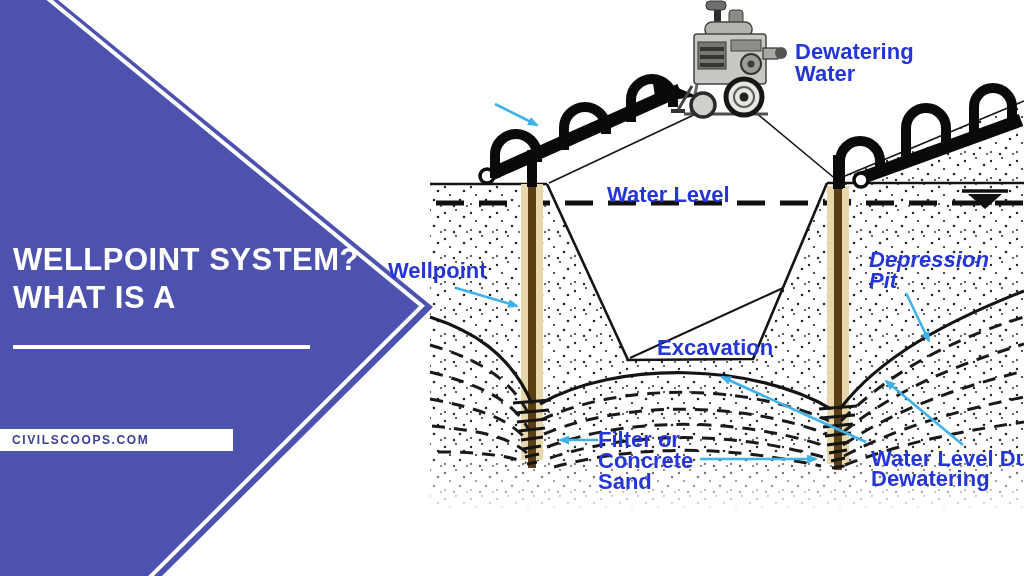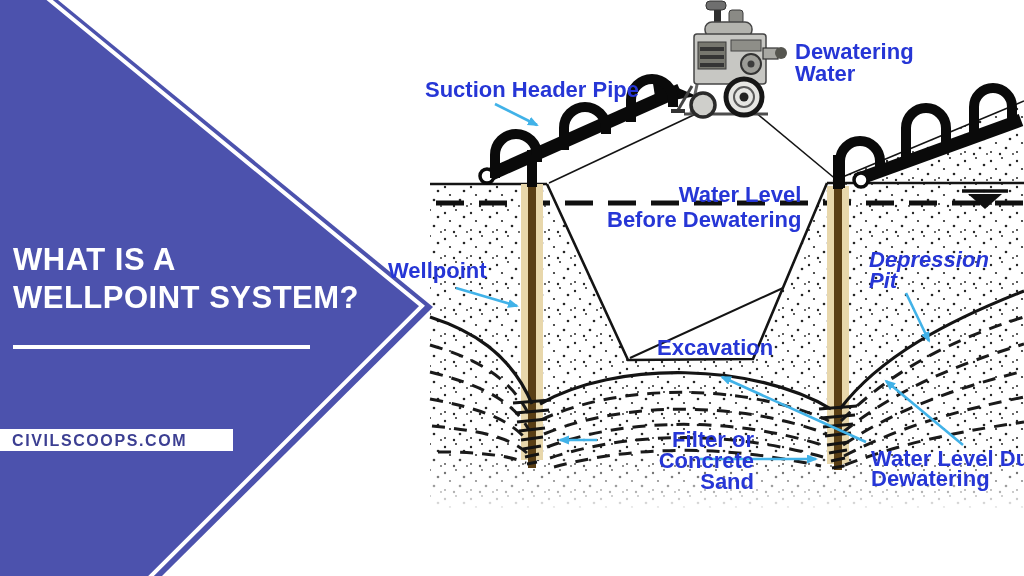--- a/index.html
+++ b/index.html
@@ -5,34 +5,34 @@
   html,body{margin:0;padding:0;background:#ffffff;}
   .canvas{position:relative;width:1024px;height:576px;background:#fff;overflow:hidden;
           font-family:"Liberation Sans",sans-serif;}
   svg.scene{position:absolute;left:0;top:0;width:1024px;height:576px;}
 
   
   .banner-title{position:absolute;left:13px;top:241px;width:410px;color:var(--banner-title,#fff);
     font-size:31px;font-weight:700;line-height:38px;letter-spacing:.5px;}
   .title-underline{position:absolute;left:13px;top:345px;width:297px;height:4px;background:#fff;}
   .website-badge{position:absolute;left:0;top:429px;width:233px;height:22px;background:#fff;}
-  .website-badge span{display:block;padding-left:12px;line-height:23px;font-size:16px;font-weight:700;
+  .website-badge span{display:block;padding-left:12px;line-height:23px;font-size:12px;font-weight:700;
     letter-spacing:1.6px;color:var(--banner-website,#3c3f92);}
 
   
   .dlabel{position:absolute;color:var(--dg-label,#2636d6);font-weight:700;font-size:22px;
     line-height:21px;white-space:nowrap;}
   .dlabel.small-lh{line-height:20px;}
   .lab-suction{left:425px;top:79px;}
   .lab-pump{left:795px;top:41px;line-height:22px;}
-  .lab-wlb{left:607px;top:182px;line-height:25px;text-align:right;}
+  .lab-wlb{left:607px;top:182px;line-height:25px;}
   .lab-wellpoint{left:388px;top:260px;}
   .lab-depression{left:869px;top:249px;font-style:italic;}
   .lab-excavation{left:650px;top:337px;margin-left:7px;}
-  .lab-filter{left:598px;top:429px;width:156px;text-align:right;white-space:normal;}
+  .lab-filter{left:598px;top:429px;width:156px;text-align:left;white-space:normal;}
   .lab-wldd{left:871px;top:449px;}
 </style>
 </head>
 <body>
 
 <div class="canvas">
 
 <svg class="scene" viewBox="0 0 1024 576">
   <defs>
     <pattern id="stipple" width="26" height="26" patternUnits="userSpaceOnUse">
@@ -191,38 +191,36 @@
     <path d="M456,288 L517,306" marker-end="url(#ah)"></path>
     <path d="M906,293 L929,341" marker-end="url(#ah)"></path>
     <path d="M963,445 L886,381" marker-end="url(#ah)"></path>
     <path d="M866,442 L722,377" marker-end="url(#ah)"></path>
     <path d="M597,440 L560,440" marker-end="url(#ah)"></path>
     <path d="M700,459 L816,459" marker-end="url(#ah)"></path>
   </g>
 </svg>
 
 <div class="banner-title">
+  <div>WELLPOINT SYSTEM?</div>
   <div>WHAT IS A</div>
-  <div>WELLPOINT SYSTEM?</div>
 </div>
 <div class="title-underline"></div>
 <div class="website-badge">
   <span>CIVILSCOOPS.COM</span>
 </div>
 
-<div class="dlabel lab-suction">Suction Header Pipe</div>
 
 <div class="dlabel lab-pump">
   <div>Dewatering</div>
   <div>Water</div>
 </div>
 
 <div class="dlabel lab-wlb">
   <div>Water Level</div>
-  <div>Before Dewatering</div>
 </div>
 
 <div class="dlabel lab-wellpoint">Wellpoint</div>
 
 <div class="dlabel lab-depression">
   <div>Depression</div>
   <div>Pit</div>
 </div>
 
 <div class="dlabel lab-excavation">Excavation</div>

